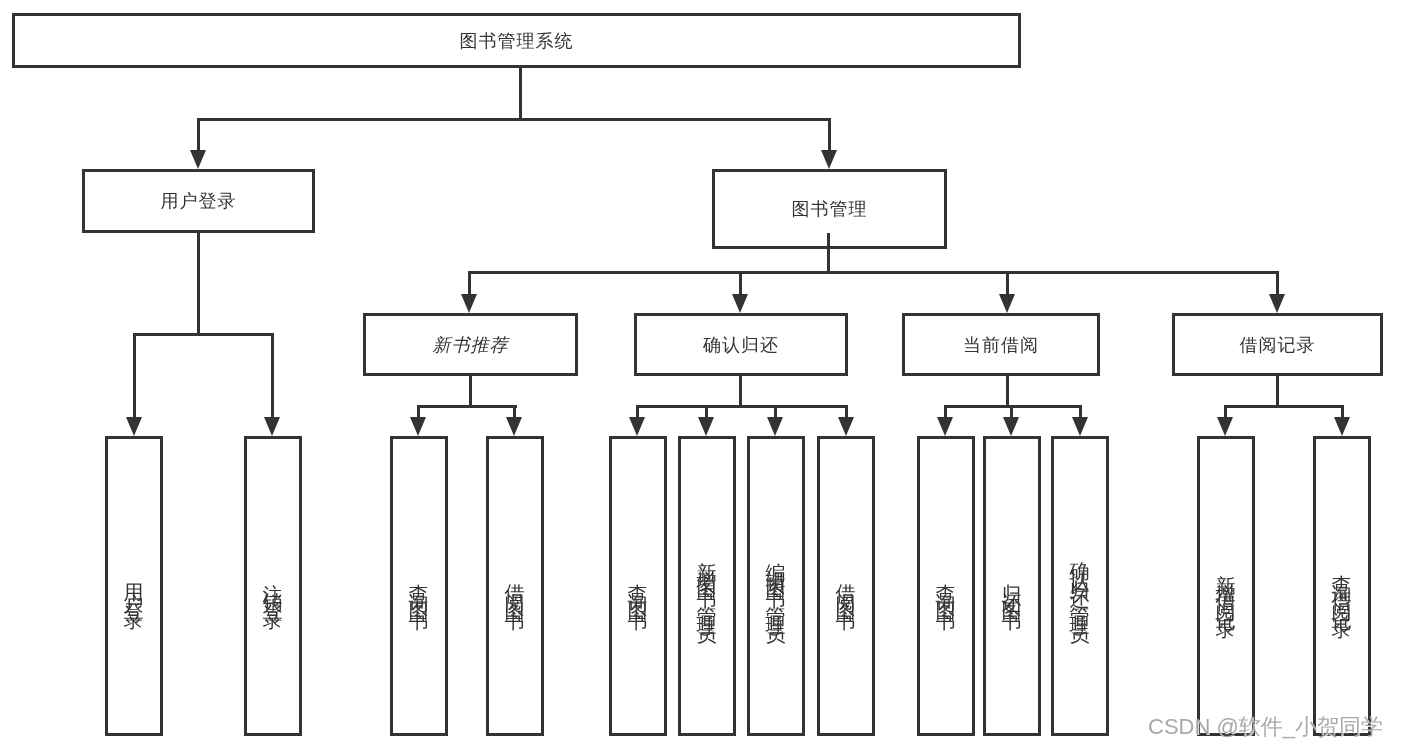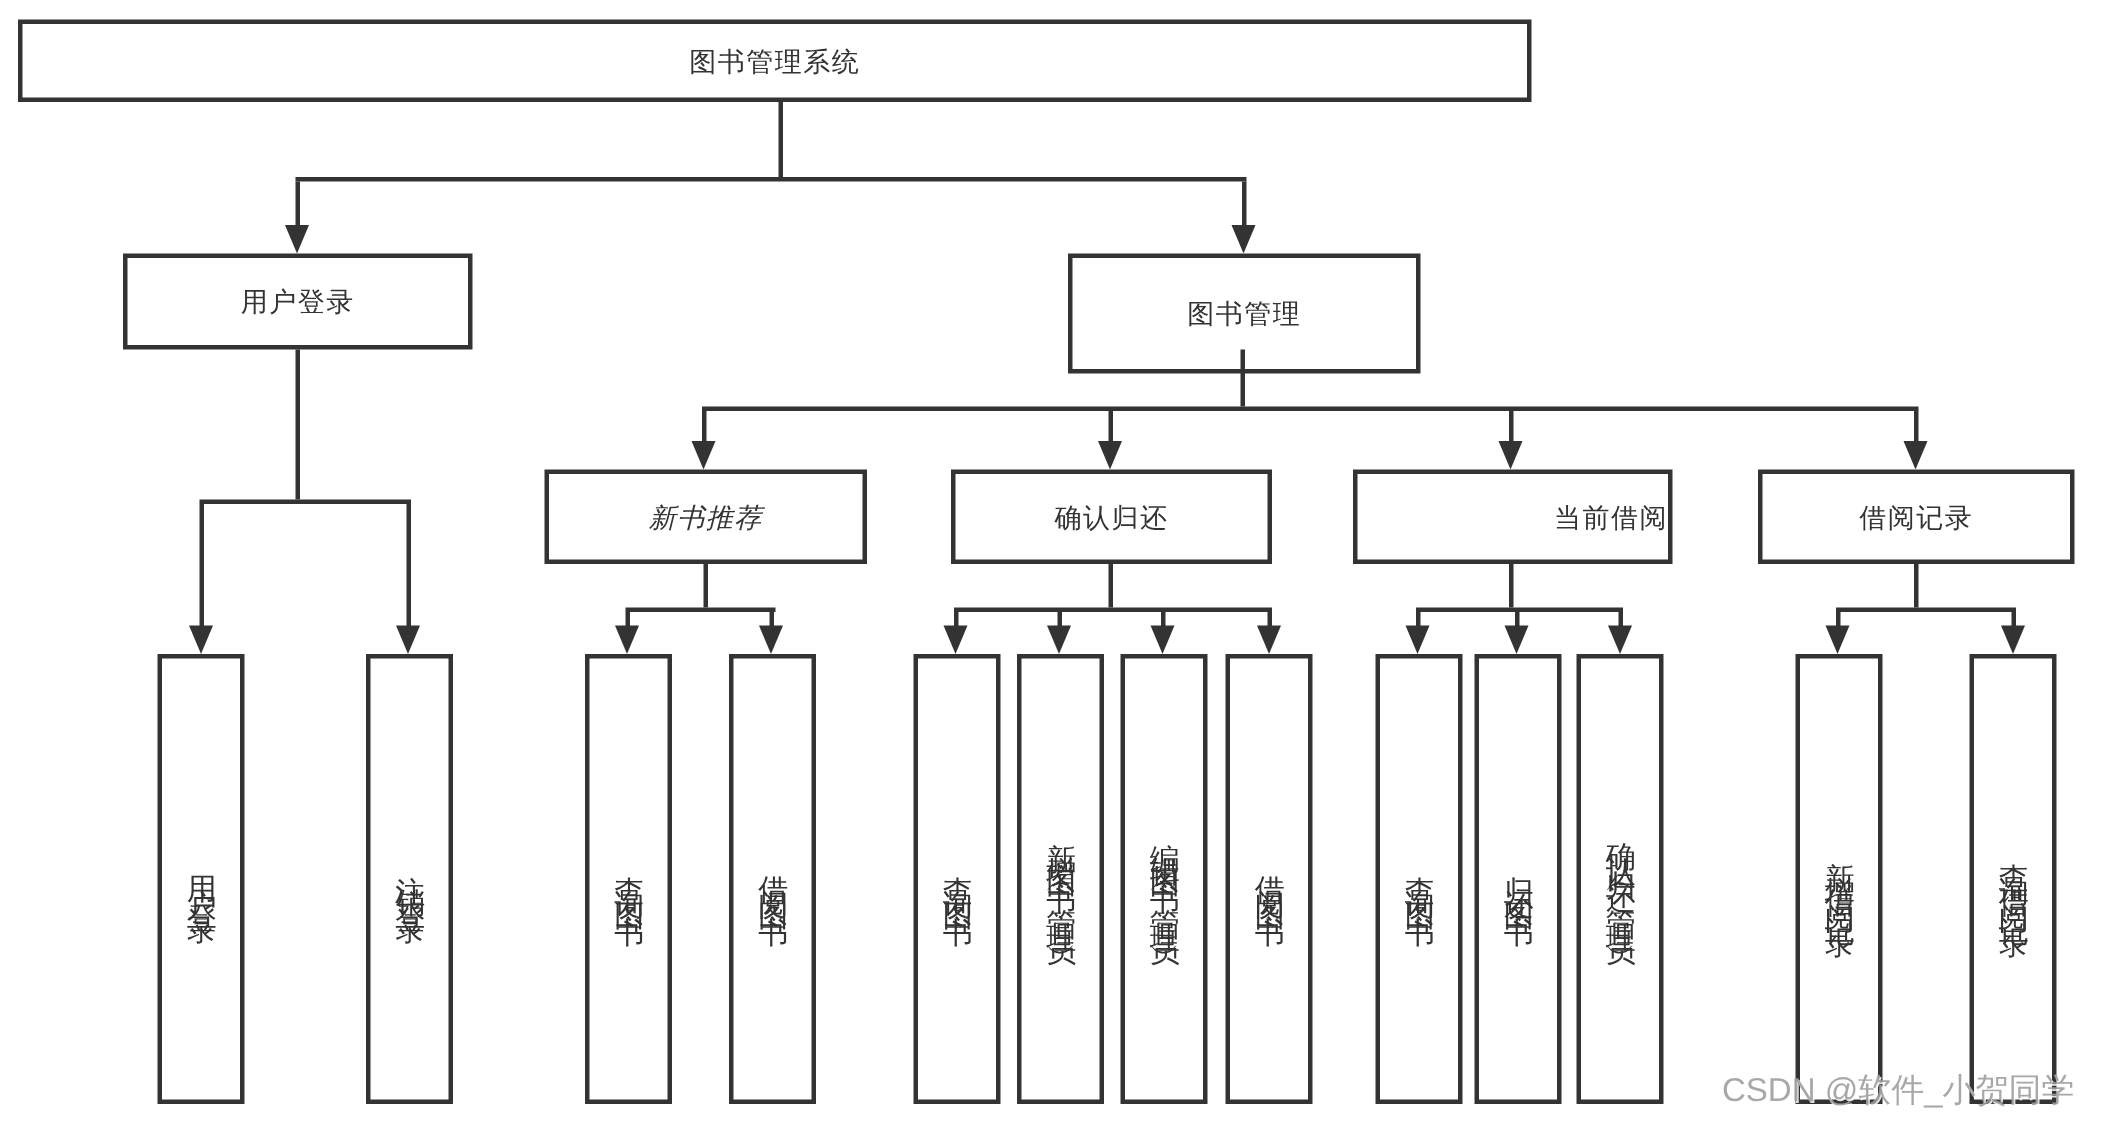--- a/index.html
+++ b/index.html
@@ -93,21 +93,21 @@
   <div class="arrow" style="left:999px;  top:294px;"></div>
   <div class="vline" style="left:1276px; top:274px; height:22px;"></div>
   <div class="arrow" style="left:1269px; top:294px;"></div>
 
   <div class="box hnode" style="left:363px; top:313px; width:215px; height:63px;font-style:italic;">
     <span class="lbl">新书推荐</span>
   </div>
   <div class="box hnode" style="left:634px; top:313px; width:214px; height:63px;">
     <span class="lbl">确认归还</span>
   </div>
-  <div class="box hnode" style="left:902px; top:313px; width:213px; height:63px;justify-content:flex-end;">
+  <div class="box hnode" style="left:902px; top:313px; width:198px; height:63px;">
     <span class="lbl">当前借阅</span>
   </div>
   <div class="box hnode" style="left:1172px; top:313px; width:211px; height:63px;">
     <span class="lbl">借阅记录</span>
   </div>
 
   <div class="vline" style="left:469px; top:376px; height:29px;"></div>
   <div class="hline" style="left:417px; top:405px; width:100px;"></div>
   <div class="vline" style="left:417px; top:408px; height:10px;"></div>
   <div class="arrow" style="left:410px; top:417px;"></div>

